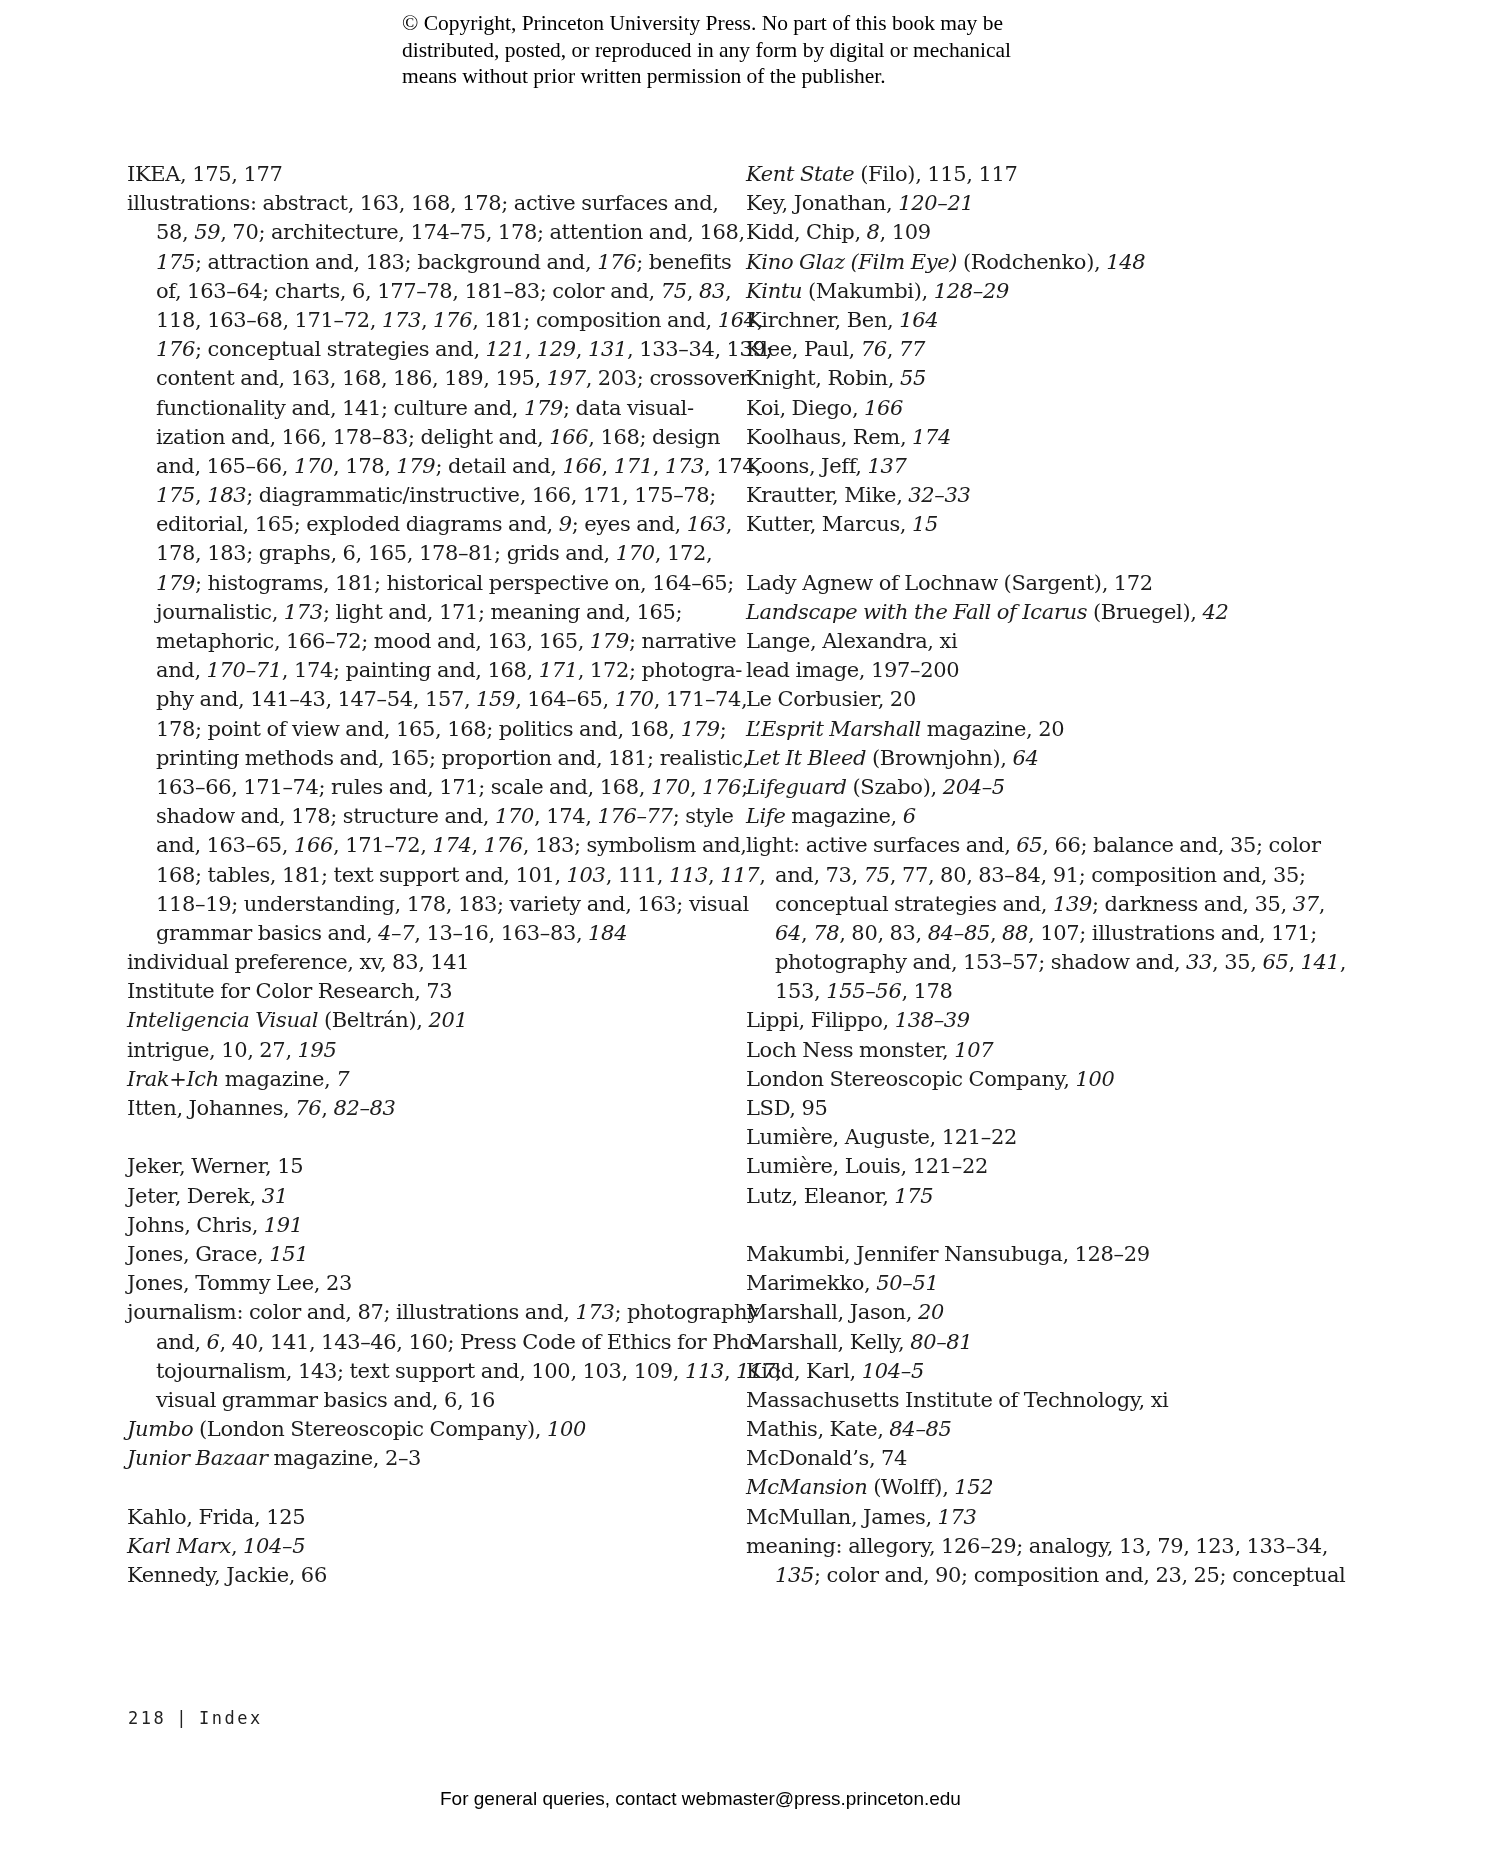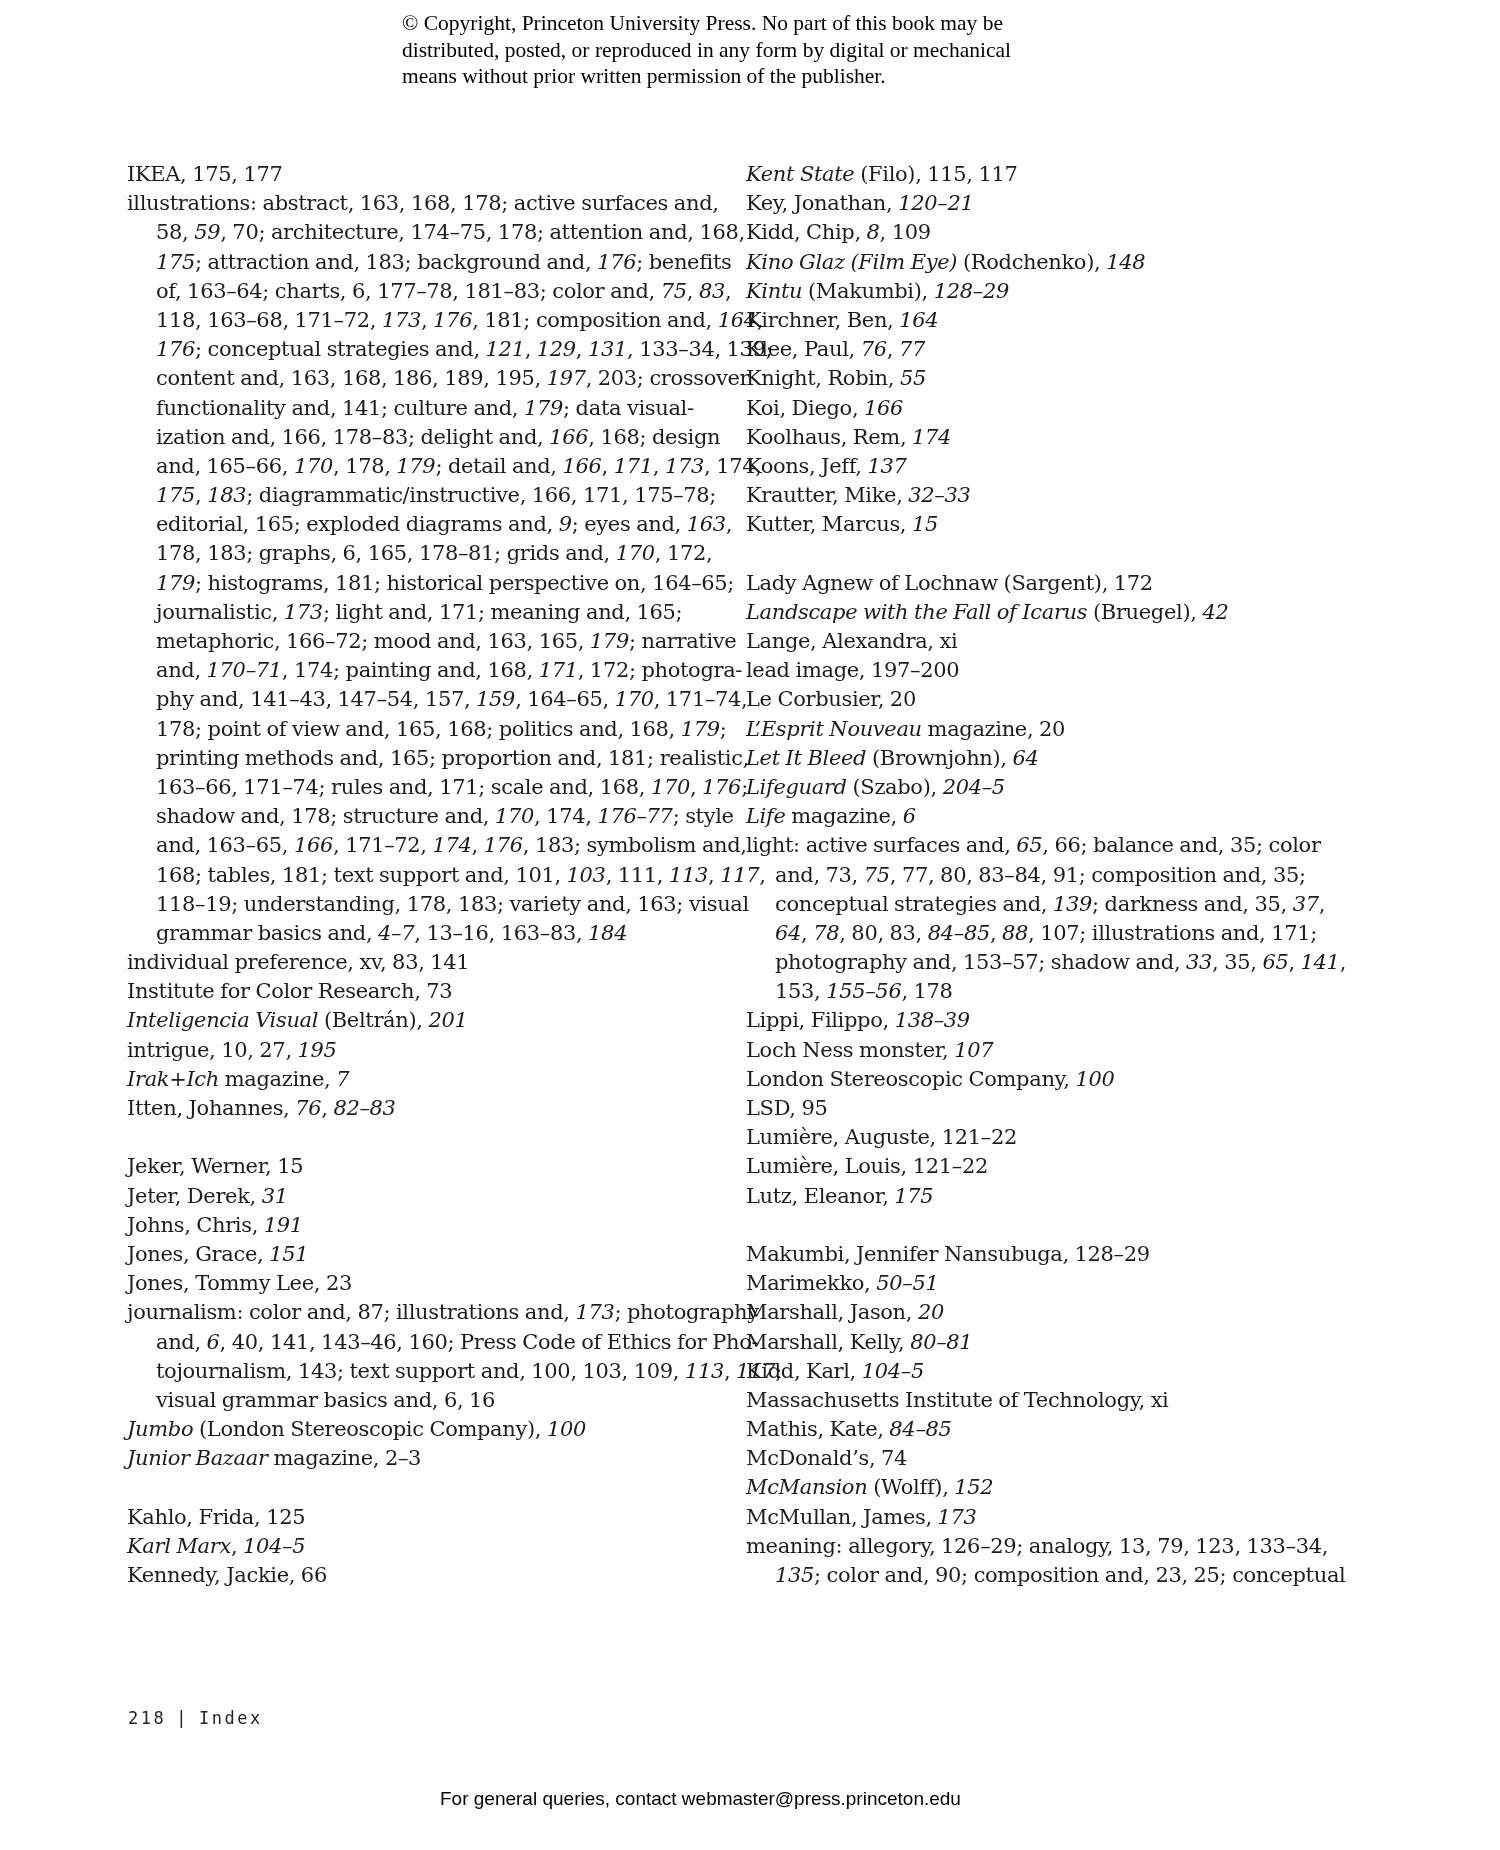--- a/index.html
+++ b/index.html
@@ -138,21 +138,21 @@
     <div class="line"><span>Koolhaus, Rem, </span><span class="it">174</span></div>
     <div class="line"><span>Koons, Jeff, </span><span class="it">137</span></div>
     <div class="line"><span>Krautter, Mike, </span><span class="it">32–33</span></div>
     <div class="line"><span>Kutter, Marcus, </span><span class="it">15</span></div>
     <div class="line blank"></div>
     <div class="line"><span>Lady Agnew of Lochnaw (Sargent), 172</span></div>
     <div class="line"><span class="it">Landscape with the Fall of Icarus</span><span> (Bruegel), </span><span class="it">42</span></div>
     <div class="line"><span>Lange, Alexandra, xi</span></div>
     <div class="line"><span>lead image, 197–200</span></div>
     <div class="line"><span>Le Corbusier, 20</span></div>
-    <div class="line"><span class="it">L’Esprit Nouveau</span><span> magazine, 20</span></div>
+    <div class="line"><span class="it">L’Esprit Marshall</span><span> magazine, 20</span></div>
     <div class="line"><span class="it">Let It Bleed</span><span> (Brownjohn), </span><span class="it">64</span></div>
     <div class="line"><span class="it">Lifeguard</span><span> (Szabo), </span><span class="it">204–5</span></div>
     <div class="line"><span class="it">Life</span><span> magazine, </span><span class="it">6</span></div>
     <div class="line"><span>light: active surfaces and, </span><span class="it">65</span><span>, 66; balance and, 35; color</span></div>
     <div class="line indent"><span>and, 73, </span><span class="it">75</span><span>, 77, 80, 83–84, 91; composition and, 35;</span></div>
     <div class="line indent"><span>conceptual strategies and, </span><span class="it">139</span><span>; darkness and, 35, </span><span class="it">37</span><span>,</span></div>
     <div class="line indent"><span class="it">64</span><span>, </span><span class="it">78</span><span>, 80, 83, </span><span class="it">84–85</span><span>, </span><span class="it">88</span><span>, 107; illustrations and, 171;</span></div>
     <div class="line indent"><span>photography and, 153–57; shadow and, </span><span class="it">33</span><span>, 35, </span><span class="it">65</span><span>, </span><span class="it">141</span><span>,</span></div>
     <div class="line indent"><span>153, </span><span class="it">155–56</span><span>, 178</span></div>
     <div class="line"><span>Lippi, Filippo, </span><span class="it">138–39</span></div>

